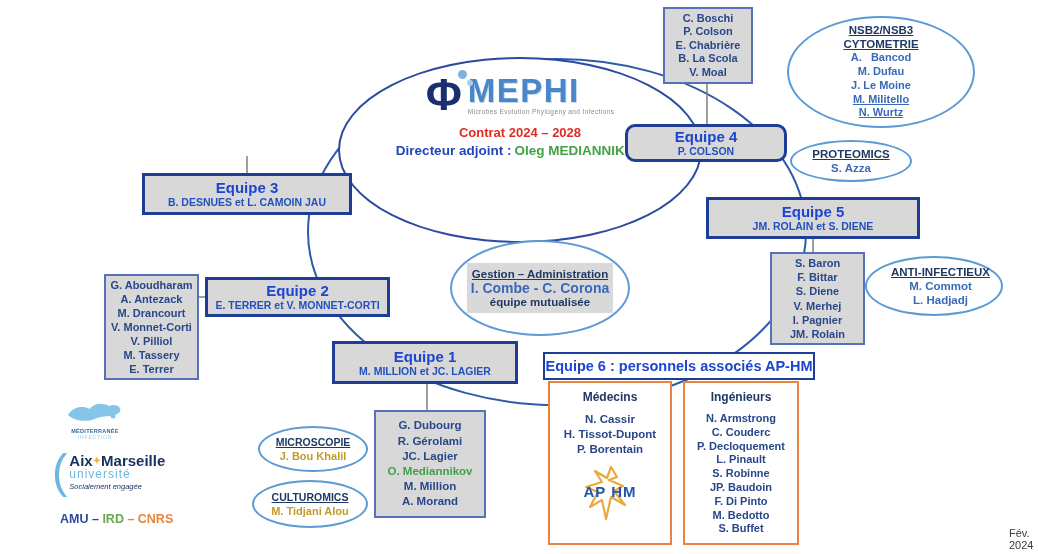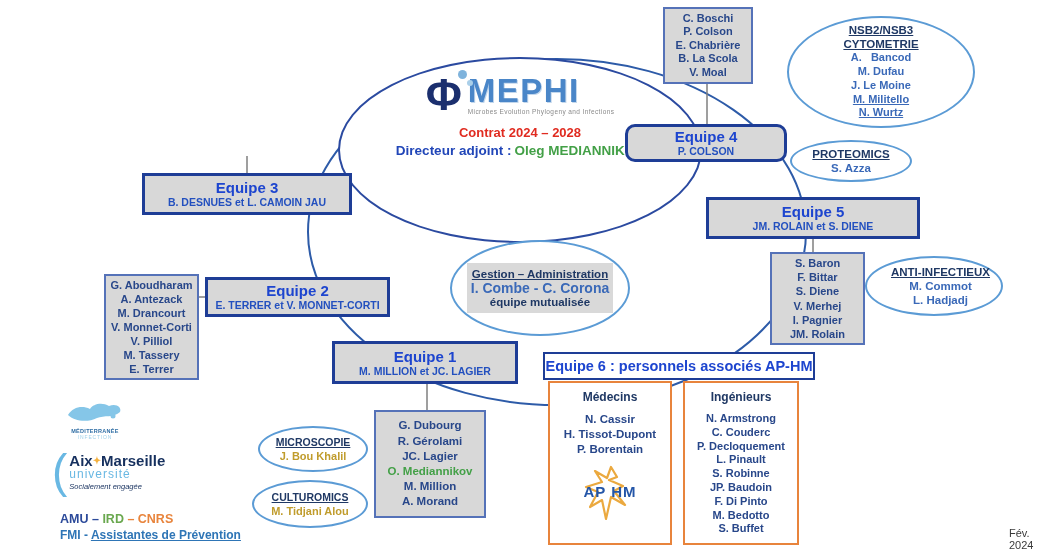--- a/index.html
+++ b/index.html
@@ -282,18 +282,15 @@
         <span>Aix</span><span class="amu-star">✦</span><span>Marseille</span>
       </div>
       <div class="amu-univ">université</div>
       <div class="amu-tag">Socialement engagée</div>
     </span>
   </div>
 
   <div class="orgs">
     <span class="o-amu">AMU</span><span class="o-sep1"> – </span><span class="o-ird">IRD</span><span class="o-sep2"> – </span><span class="o-cnrs">CNRS</span>
   </div>
-  <div class="fmi">
-    <span>FMI - </span><span class="link">Assistantes de Prévention</span>
-  </div>
 
   <div class="date">Fév. 2024</div>
 </div>
 
 </body></html>

